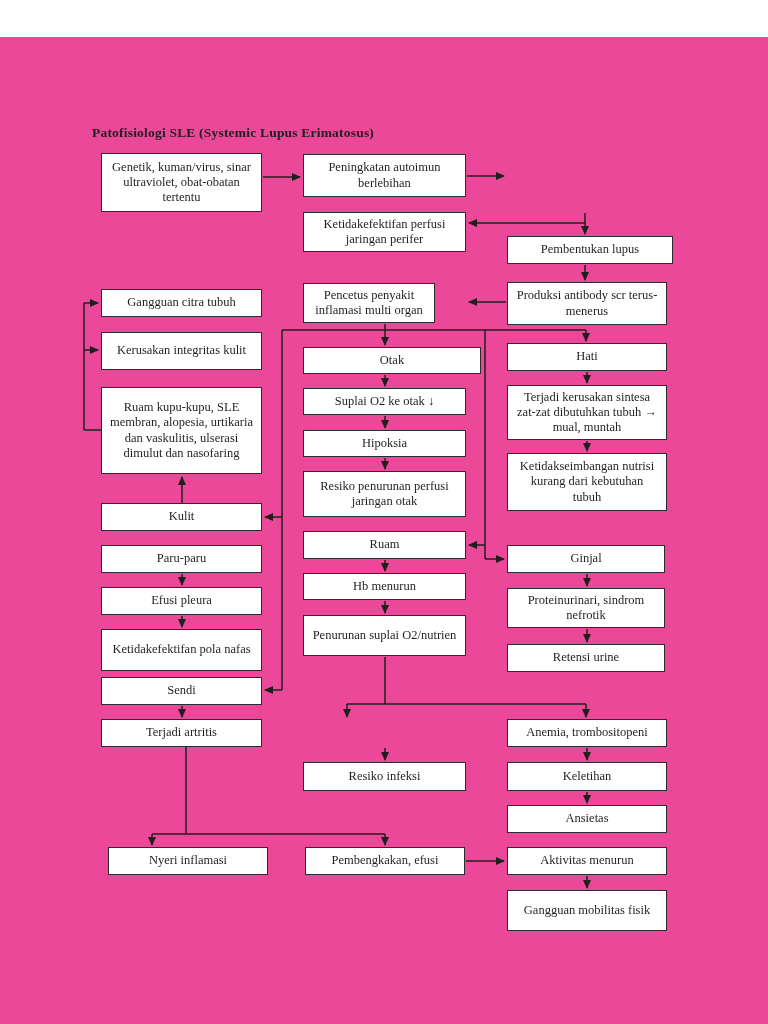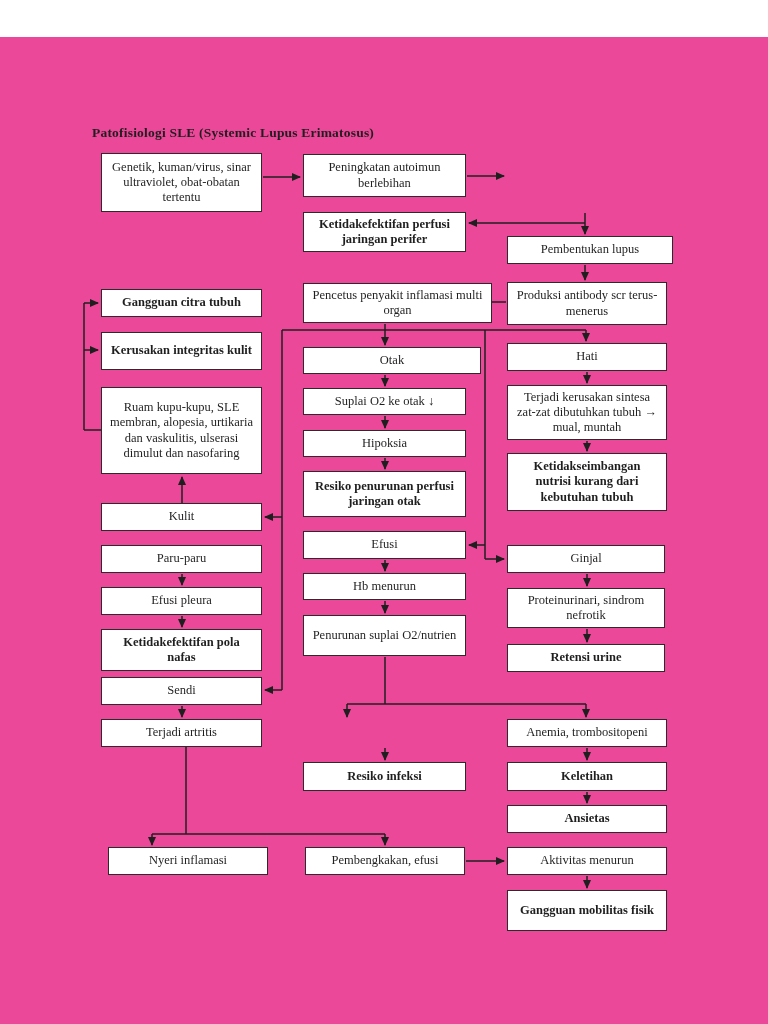--- a/index.html
+++ b/index.html
@@ -10,21 +10,21 @@
     position:absolute;
     box-sizing:border-box;
     border:1.4px solid #2b2b2b;
     background:#ffffff;
     display:flex;align-items:center;justify-content:center;
     text-align:center;
     font-size:12.5px;line-height:1.22;
     padding:2px 7px;
     z-index:2;
   }
-  .b{font-weight:bold;}
+  .b{font-weight:normal;}
   svg.connectors{position:absolute;left:0;top:0;z-index:1;}
 </style>
 </head>
 <body>
 
 <div class="page">
 
   <div class="title">Patofisiologi SLE (Systemic Lupus Erimatosus)</div>
 
   <svg class="connectors" width="768" height="1024" viewBox="0 0 768 1024">
@@ -96,21 +96,21 @@
       <line x1="587" y1="839" x2="587" y2="851" marker-end="url(#arr)"></line>
     </g>
   </svg>
 
   <div class="box" style="left:101px;top:116px;width:161px;height:59px">Genetik, kuman/virus, sinar ultraviolet, obat-obatan tertentu</div>
   <div class="box" style="left:303px;top:117px;width:163px;height:43px">Peningkatan autoimun berlebihan</div>
 
   <div class="box b" style="left:303px;top:175px;width:163px;height:40px">Ketidakefektifan perfusi jaringan perifer</div>
   <div class="box" style="left:507px;top:199px;width:166px;height:28px">Pembentukan lupus</div>
 
-  <div class="box" style="left:303px;top:246px;width:189px;height:40px">Pencetus penyakit inflamasi multi organ</div>
+  <div class="box" style="left:303px;top:246px;width:132px;height:40px">Pencetus penyakit inflamasi multi organ</div>
   <div class="box" style="left:507px;top:245px;width:160px;height:43px">Produksi antibody scr terus-menerus</div>
 
   <div class="box b" style="left:101px;top:252px;width:161px;height:28px">Gangguan citra tubuh</div>
   <div class="box b" style="left:101px;top:295px;width:161px;height:38px">Kerusakan integritas kulit</div>
   <div class="box" style="left:101px;top:350px;width:161px;height:87px">Ruam kupu-kupu, SLE membran, alopesia, urtikaria dan vaskulitis, ulserasi dimulut dan nasofaring</div>
 
   <div class="box" style="left:303px;top:310px;width:178px;height:27px">Otak</div>
   <div class="box" style="left:303px;top:351px;width:163px;height:27px">Suplai O2 ke otak ↓</div>
   <div class="box" style="left:303px;top:393px;width:163px;height:27px">Hipoksia</div>
   <div class="box b" style="left:303px;top:434px;width:163px;height:46px">Resiko penurunan perfusi jaringan otak</div>
@@ -119,21 +119,21 @@
   <div class="box" style="left:507px;top:348px;width:160px;height:55px">Terjadi kerusakan sintesa zat-zat dibutuhkan tubuh → mual, muntah</div>
   <div class="box b" style="left:507px;top:416px;width:160px;height:58px">Ketidakseimbangan nutrisi kurang dari kebutuhan tubuh</div>
 
   <div class="box" style="left:101px;top:466px;width:161px;height:28px">Kulit</div>
   <div class="box" style="left:101px;top:508px;width:161px;height:28px">Paru-paru</div>
   <div class="box" style="left:101px;top:550px;width:161px;height:28px">Efusi pleura</div>
   <div class="box b" style="left:101px;top:592px;width:161px;height:42px">Ketidakefektifan pola nafas</div>
   <div class="box" style="left:101px;top:640px;width:161px;height:28px">Sendi</div>
   <div class="box" style="left:101px;top:682px;width:161px;height:28px">Terjadi artritis</div>
 
-  <div class="box" style="left:303px;top:494px;width:163px;height:28px">Efusi</div>
+  <div class="box" style="left:303px;top:494px;width:163px;height:28px">Ruam</div>
   <div class="box" style="left:303px;top:536px;width:163px;height:27px">Hb menurun</div>
   <div class="box" style="left:303px;top:578px;width:163px;height:41px">Penurunan suplai O2/nutrien</div>
 
   <div class="box" style="left:507px;top:508px;width:158px;height:28px">Ginjal</div>
   <div class="box" style="left:507px;top:551px;width:158px;height:40px">Proteinurinari, sindrom nefrotik</div>
   <div class="box b" style="left:507px;top:607px;width:158px;height:28px">Retensi urine</div>
 
   <div class="box b" style="left:303px;top:725px;width:163px;height:29px">Resiko infeksi</div>
   <div class="box" style="left:507px;top:682px;width:160px;height:28px">Anemia, trombositopeni</div>
   <div class="box b" style="left:507px;top:725px;width:160px;height:29px">Keletihan</div>

